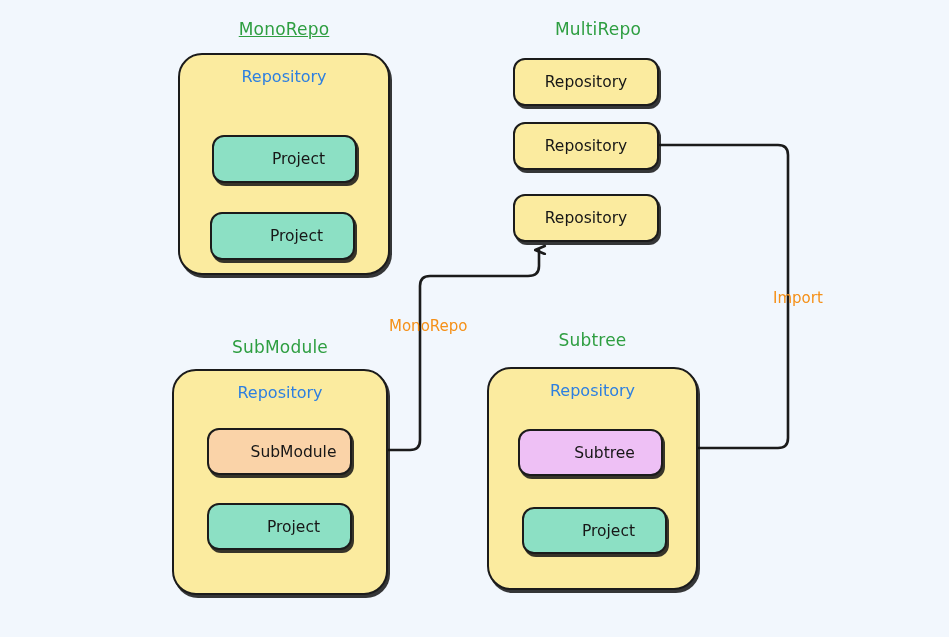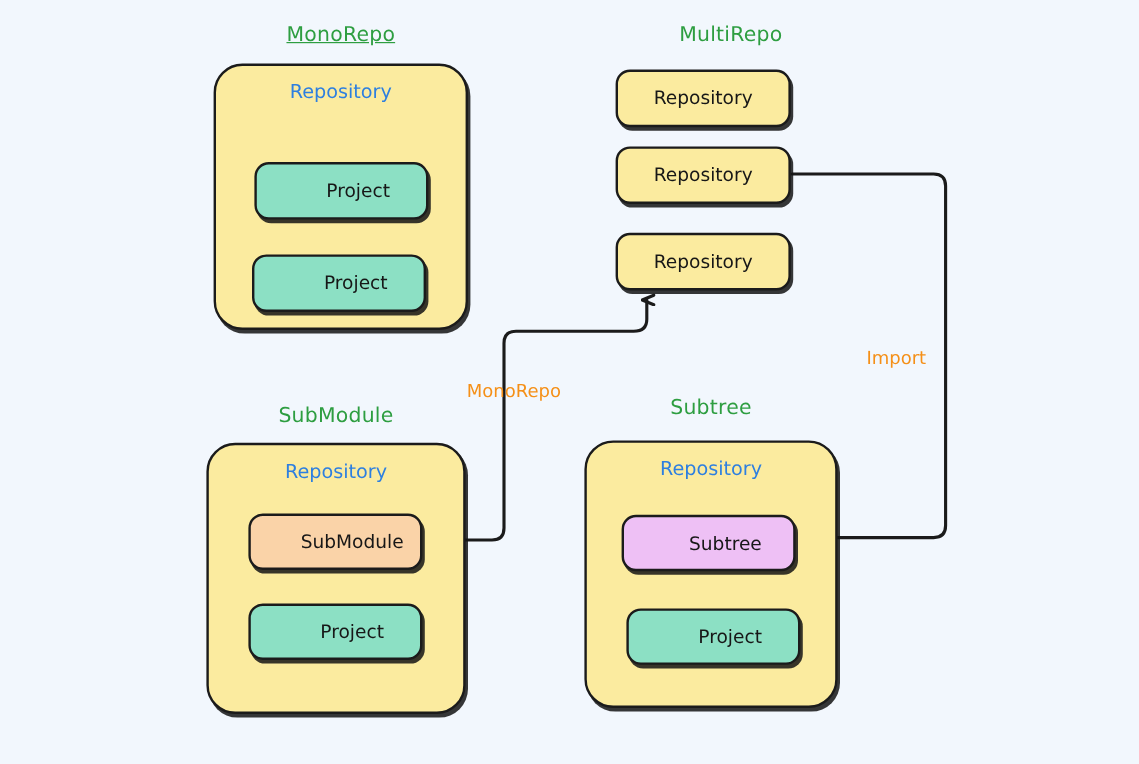--- a/index.html
+++ b/index.html
@@ -125,21 +125,21 @@
   <div class="repo-container" style="left:178px; top:53px; width:212px; height:222px;">
     <div class="repo-label">Repository</div>
     <div class="node teal" style="left:32px; top:80px; width:145px; height:48px;">
       <span>Project</span>
     </div>
     <div class="node teal" style="left:30px; top:157px; width:145px; height:48px;">
       <span>Project</span>
     </div>
   </div>
 
-  <div class="group-title" style="left:536px; top:19px; width:146px;">MultiRepo</div>
+  <div class="group-title" style="left:525px; top:19px; width:146px;">MultiRepo</div>
 
   <div class="pill" style="left:513px; top:58px; width:146px; height:48px;">
     <span>Repository</span>
   </div>
   <div class="pill" style="left:513px; top:122px; width:146px; height:48px;">
     <span>Repository</span>
   </div>
   <div class="pill" style="left:513px; top:194px; width:146px; height:48px;">
     <span>Repository</span>
   </div>
@@ -162,15 +162,15 @@
     <div class="repo-label">Repository</div>
     <div class="node violet" style="left:29px; top:60px; width:145px; height:47px;">
       <span>Subtree</span>
     </div>
     <div class="node teal" style="left:33px; top:138px; width:145px; height:47px;">
       <span>Project</span>
     </div>
   </div>
 
   <div class="edge-label" style="left:389px; top:317px;">MonoRepo</div>
-  <div class="edge-label" style="left:722px; top:289px;">Import</div>
+  <div class="edge-label" style="left:773px; top:289px;">Import</div>
 
 </div>
 
 </body></html>

